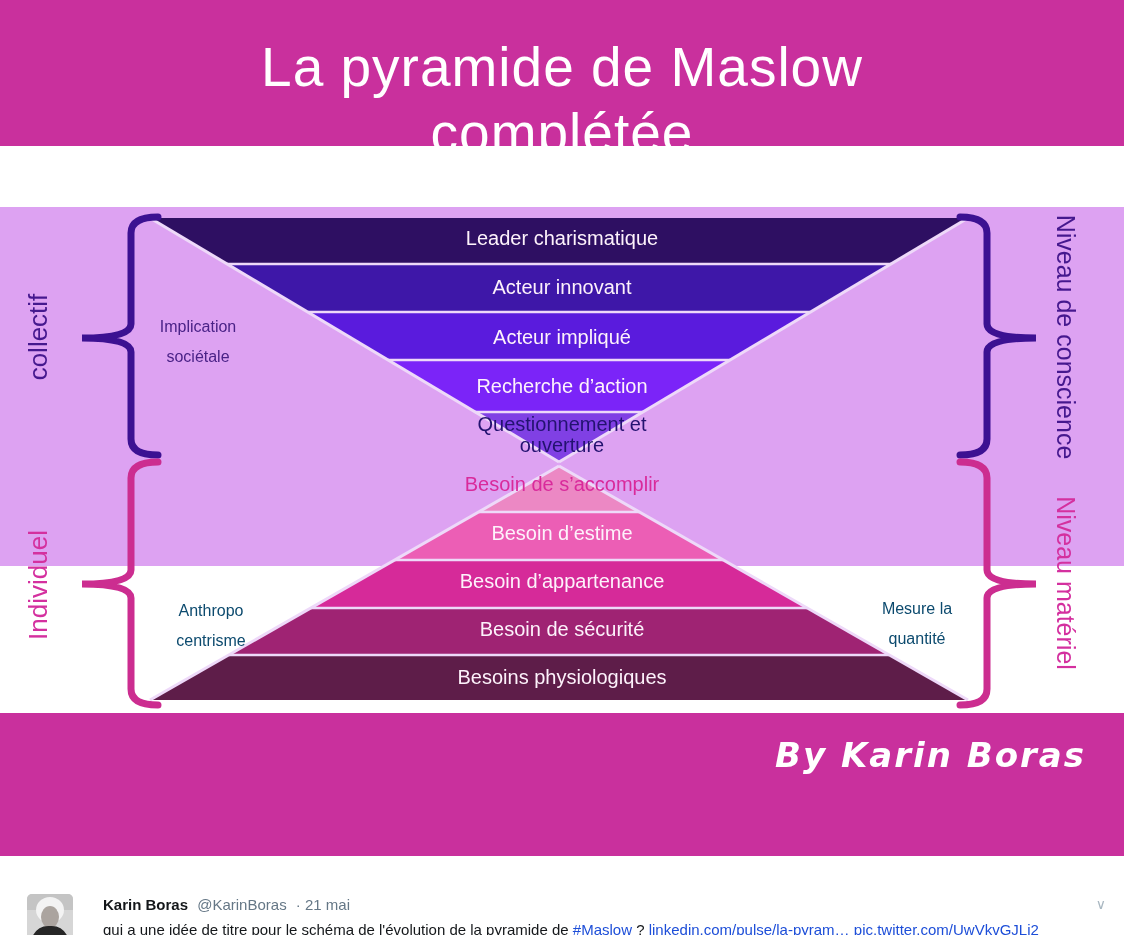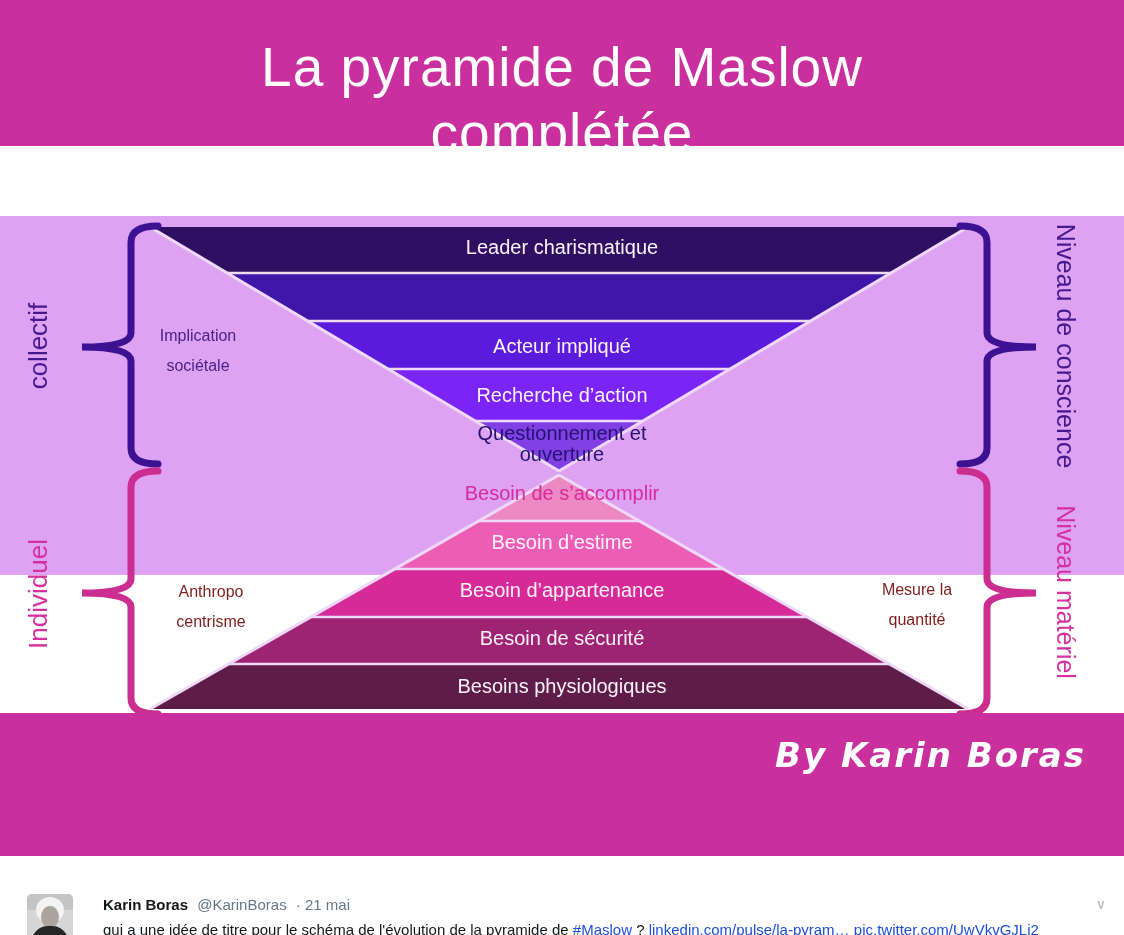--- a/index.html
+++ b/index.html
@@ -5,32 +5,32 @@
   html,body{margin:0;padding:0;background:#fff;}
   .canvas{position:relative;width:1124px;height:935px;overflow:hidden;
           font-family:"Liberation Sans",sans-serif;background:#fff;}
 
   
   .header{position:absolute;left:0;top:0;width:1124px;height:146px;background:#c9309d;}
   .title{position:absolute;left:0;top:34px;width:100%;text-align:center;
          color:#fff;font-size:55px;line-height:66px;font-weight:400;letter-spacing:1px;}
 
   
-  .diagram{position:absolute;left:0;top:216px;width:1124px;height:359px;background:#dda2f2;}
+  .diagram{position:absolute;left:0;top:207px;width:1124px;height:359px;background:#dda2f2;}
   .diagram svg{position:absolute;left:0;top:0;}
 
   .band-label{position:absolute;left:0;width:100%;text-align:center;
               color:#fdf2fb;font-size:20px;line-height:22px;white-space:pre-line;}
   .band-label.dark{color:#231270;line-height:21px;}
   .band-label.pinktext{color:#d92a9b;}
 
   .inner-label{position:absolute;width:200px;text-align:center;font-size:16px;
                line-height:30px;white-space:pre-line;}
   .inner-label.purple{color:#4a2287;}
-  .inner-label.magenta{color:#7f1d1d;}
+  .inner-label.magenta{color:#0c4a6e;margin-top:28px;}
 
   .rot-label{position:absolute;height:30px;text-align:center;font-size:26px;line-height:30px;}
   .rot-label.left{width:200px;transform:rotate(-90deg);}
   .rot-label.right{width:260px;font-size:25px;transform:rotate(90deg);}
   .rot-label.purple{color:#45188e;}
   .rot-label.magenta{color:#d4309f;}
 
   
   .footer{position:absolute;left:0;top:713px;width:1124px;height:143px;background:#c9309d;}
   .credit{position:absolute;right:38px;top:8px;color:#fff;
@@ -91,20 +91,21 @@
         <line x1="559" y1="259" x2="968" y2="493"></line>
       </g>
 
       <path fill="none" stroke-width="7" stroke-linecap="round" d="M 158 10 Q 131 10 131 26 L 131 117 Q 131 131 82 131 Q 131 131 131 145 L 131 232 Q 131 248 158 248" stroke="#3c1192"></path>
       <path fill="none" stroke-width="7" stroke-linecap="round" d="M 158 255 Q 131 255 131 271 L 131 363 Q 131 377 82 377 Q 131 377 131 391 L 131 482 Q 131 498 158 498" stroke="#cc2d90"></path>
       <path fill="none" stroke-width="7" stroke-linecap="round" d="M 960 10 Q 987 10 987 26 L 987 117 Q 987 131 1036 131 Q 987 131 987 145 L 987 232 Q 987 248 960 248" stroke="#3c1192"></path>
       <path fill="none" stroke-width="7" stroke-linecap="round" d="M 960 255 Q 987 255 987 271 L 987 363 Q 987 377 1036 377 Q 987 377 987 391 L 987 482 Q 987 498 960 498" stroke="#cc2d90"></path>
     </svg>
 
     <div class="band-label" style="top:20px">Leader charismatique</div>
+    <div class="band-label" style="top:69px">Acteur innovant</div>
     <div class="band-label" style="top:168px">Recherche d’action</div>
     <div class="band-label" style="top:119px">Acteur impliqué</div>
     <div class="band-label dark" style="top:207px">Questionnement et
 ouverture</div>
     <div class="band-label pinktext" style="top:266px">Besoin de s’accomplir</div>
     <div class="band-label" style="top:315px">Besoin d’estime</div>
     <div class="band-label" style="top:363px">Besoin d’appartenance</div>
     <div class="band-label" style="top:411px">Besoin de sécurité</div>
     <div class="band-label" style="top:459px">Besoins physiologiques</div>
 

